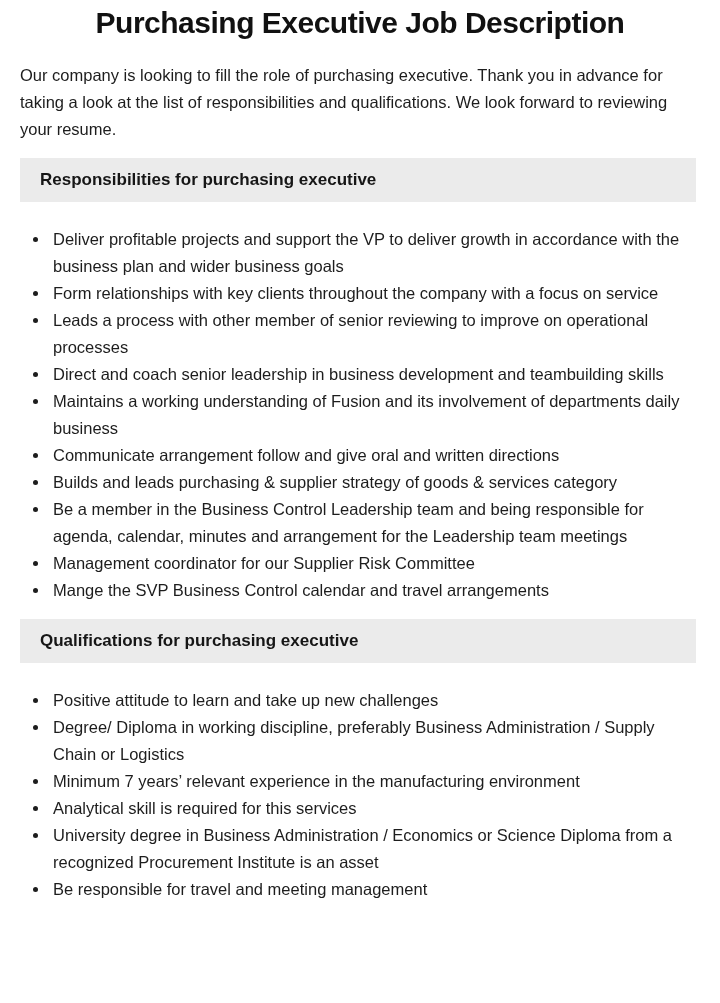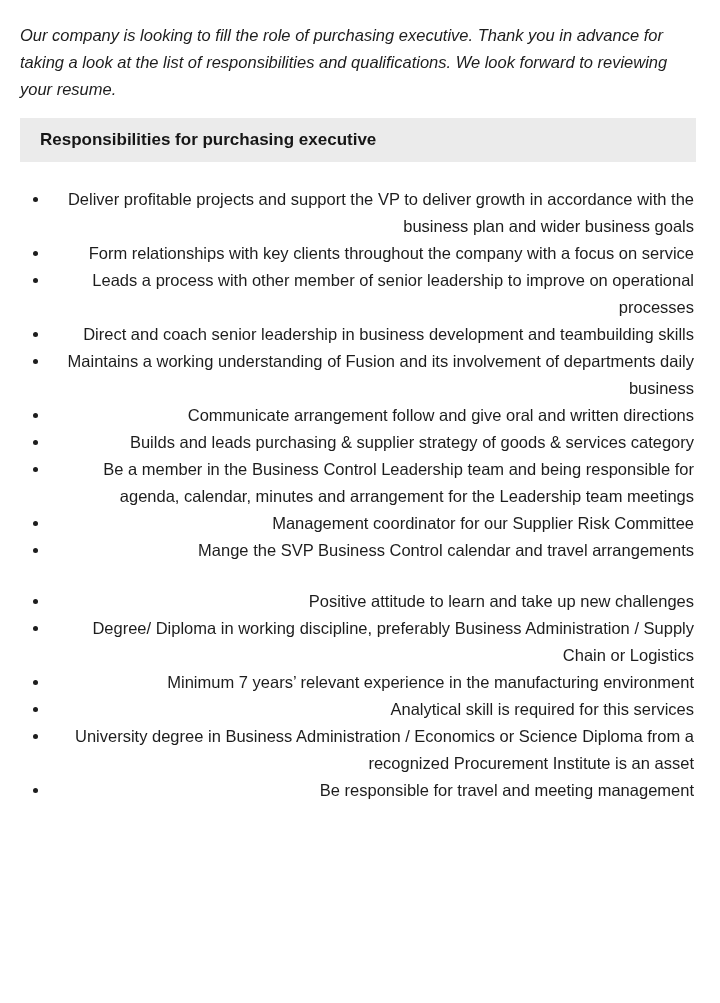--- a/index.html
+++ b/index.html
@@ -25,65 +25,65 @@
     text-align: center;
     margin: 0;
     padding-top: 6px;
     letter-spacing: -0.5px;
     color: #111111;
   }
   .intro {
     font-size: 16.5px;
     line-height: 27px;
     margin: 22px 26px 8px 20px;
-    font-style: italic;
   }
   .section-heading {
     background: #ebebeb;
     margin: 15px 24px 0 20px;
     padding: 12px 20px 12px 20px;
     font-size: 17px;
     font-weight: bold;
     color: #161616;
   }
   .bullet-list {
     margin: 24px 26px 0 20px;
     padding-left: 30px;
     font-size: 16.5px;
     line-height: 27px;
     list-style-type: disc;
   }
   .bullet-list li {
     padding-left: 3px;
-    text-align: right;
   }
 </style>
 </head>
 <body>
 
 <div class="page">
 
+  <h1 class="doc-title">Purchasing Executive Job Description</h1>
 
   <p class="intro">Our company is looking to fill the role of purchasing executive. Thank you in advance for taking a look at the list of responsibilities and qualifications. We look forward to reviewing your resume.</p>
 
   <div class="section-heading">Responsibilities for purchasing executive</div>
 
   <ul class="bullet-list">
     <li>Deliver profitable projects and support the VP to deliver growth in accordance with the business plan and wider business goals</li>
     <li>Form relationships with key clients throughout the company with a focus on service</li>
-    <li>Leads a process with other member of senior leadership to improve on operational processes</li>
+    <li>Leads a process with other member of senior reviewing to improve on operational processes</li>
     <li>Direct and coach senior leadership in business development and teambuilding skills</li>
     <li>Maintains a working understanding of Fusion and its involvement of departments daily business</li>
     <li>Communicate arrangement follow and give oral and written directions</li>
     <li>Builds and leads purchasing &amp; supplier strategy of goods &amp; services category</li>
     <li>Be a member in the Business Control Leadership team and being responsible for agenda, calendar, minutes and arrangement for the Leadership team meetings</li>
     <li>Management coordinator for our Supplier Risk Committee</li>
     <li>Mange the SVP Business Control calendar and travel arrangements</li>
   </ul>
 
+  <div class="section-heading">Qualifications for purchasing executive</div>
 
   <ul class="bullet-list">
     <li>Positive attitude to learn and take up new challenges</li>
     <li>Degree/ Diploma in working discipline, preferably Business Administration / Supply Chain or Logistics</li>
     <li>Minimum 7 years’ relevant experience in the manufacturing environment</li>
     <li>Analytical skill is required for this services</li>
     <li>University degree in Business Administration / Economics or Science Diploma from a recognized Procurement Institute is an asset</li>
     <li>Be responsible for travel and meeting management</li>
   </ul>
 

